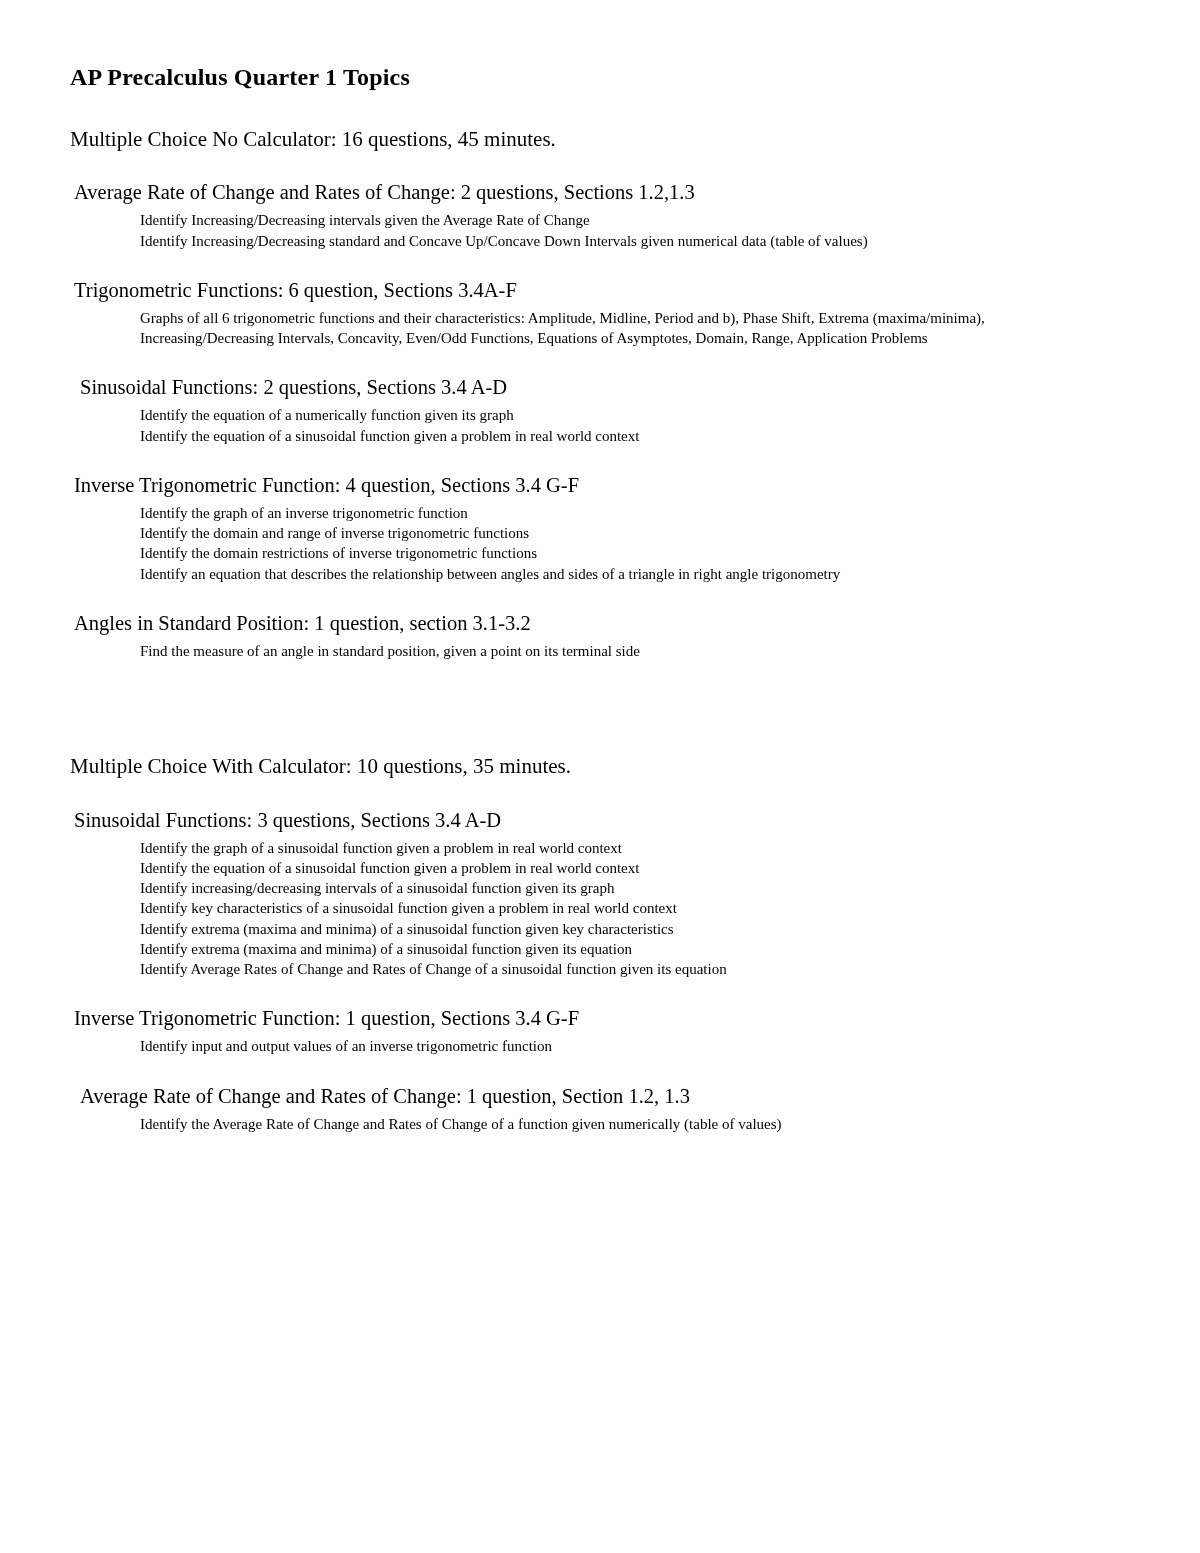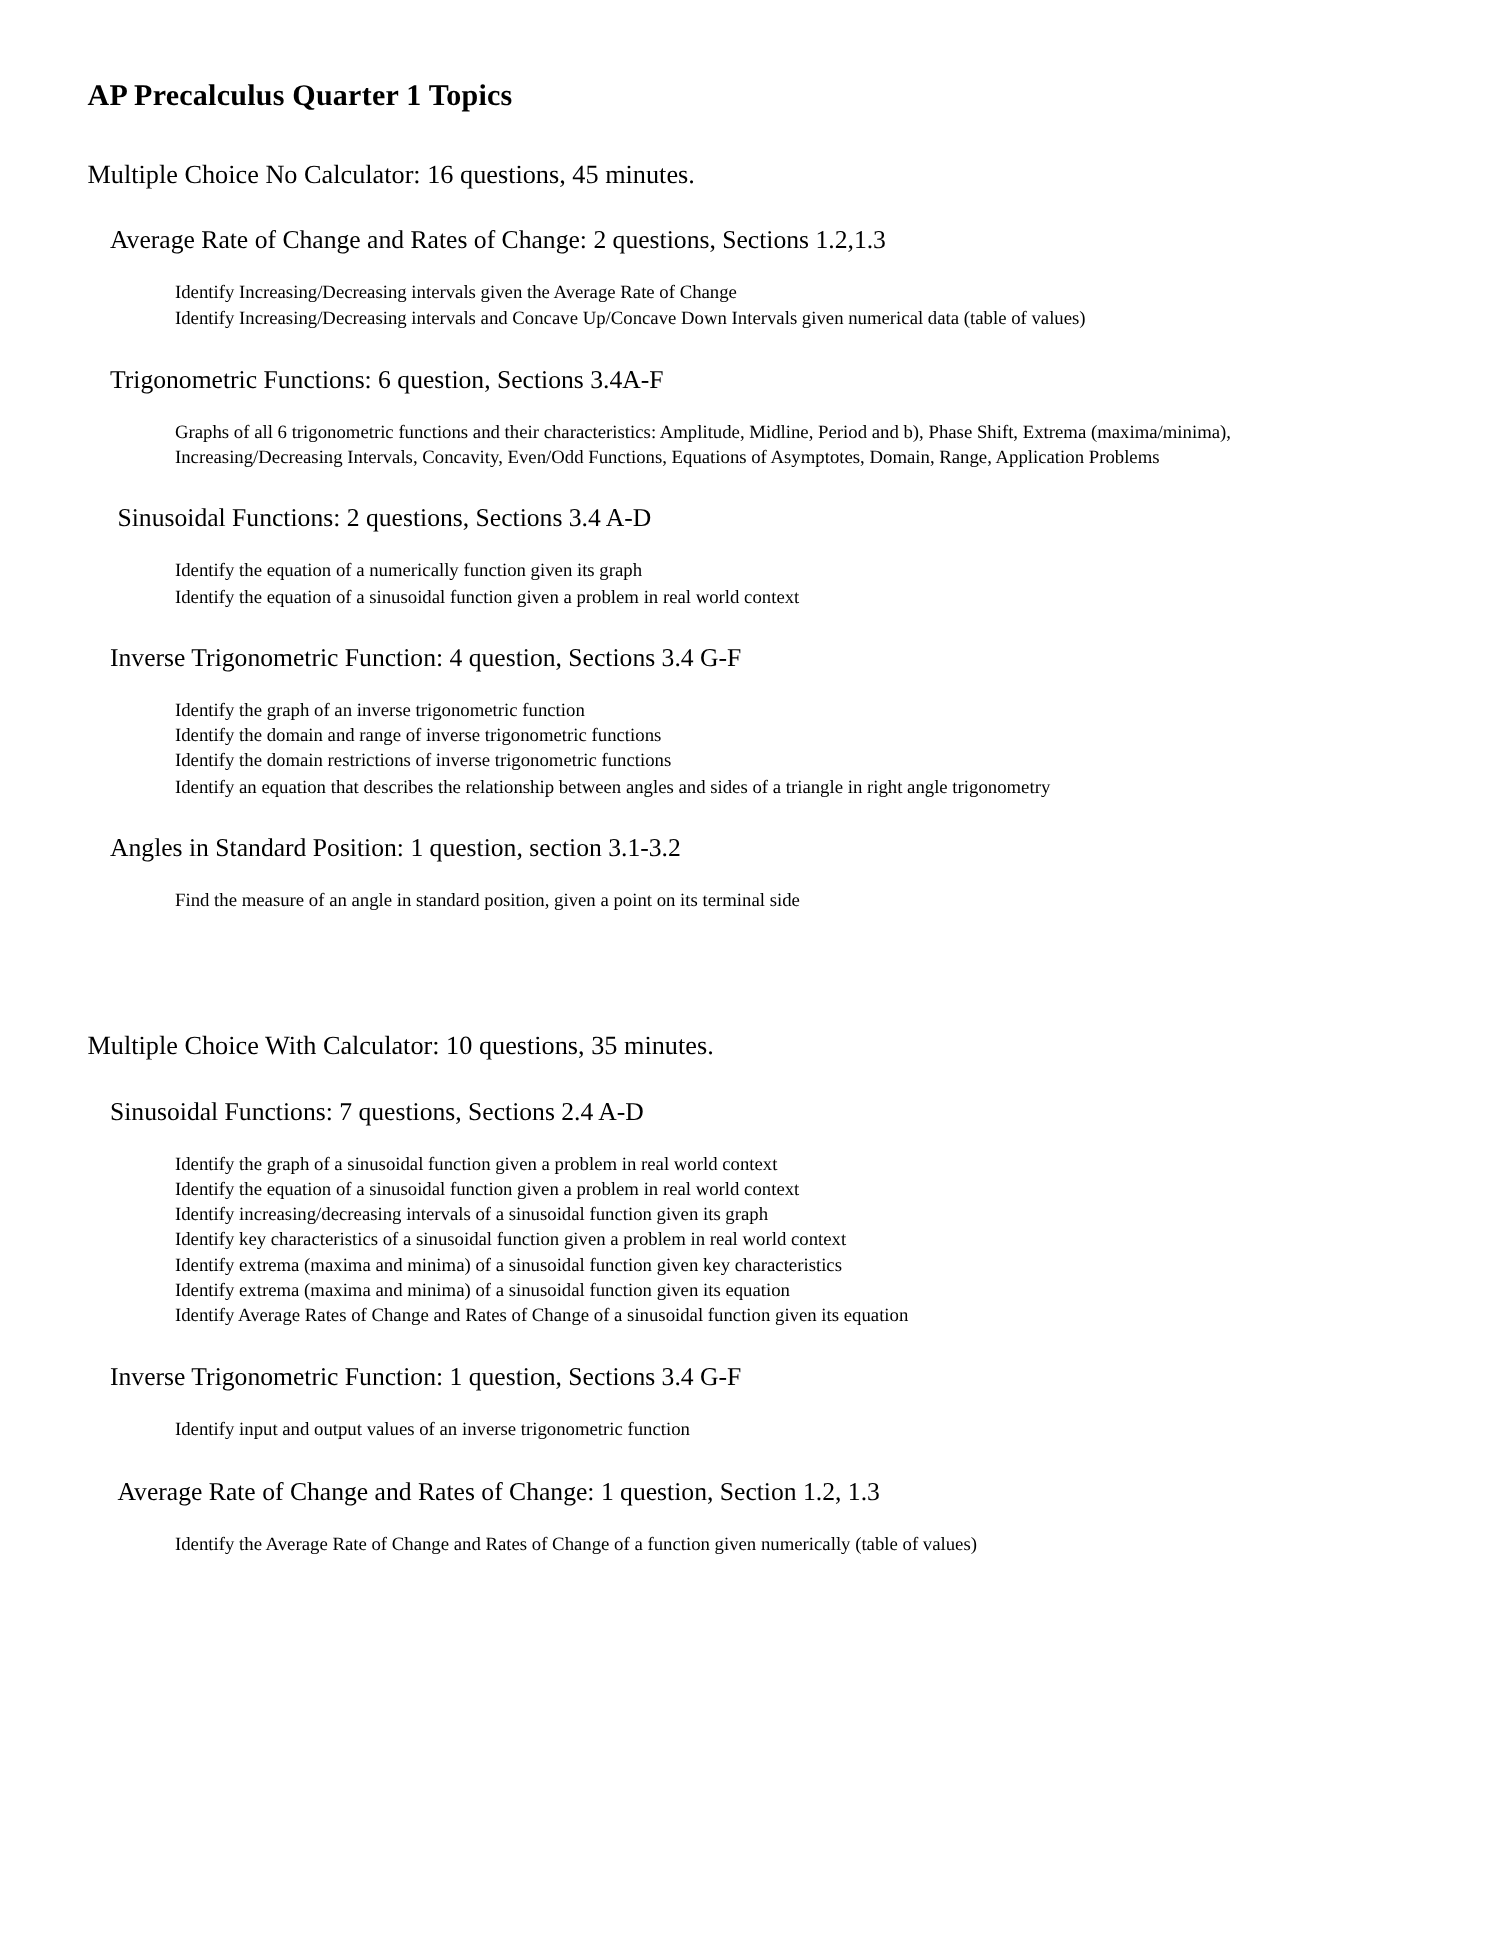--- a/index.html
+++ b/index.html
@@ -32,21 +32,21 @@
     font-weight: normal;
     margin: 0 0 26px 0;
     line-height: 1.3;
   }
   .topic-block {
     margin: 0 0 26px 0;
   }
   .topic-title {
     font-size: 20.5px;
     line-height: 1.32;
-    margin: 18px;
+    margin: 4px;
   }
   .topic-title.indent-lead {
     padding-left: 6px;
   }
   .bullets {
     list-style: none;
     margin: 0;
     padding: 0 0 0 70px;
   }
   .bullets li {
@@ -66,21 +66,21 @@
 
   <h1 class="doc-title"><span>AP Precalculus Quarter 1 Topics</span></h1>
 
   <div>
     <h2 class="section-heading">Multiple Choice No Calculator: 16 questions, 45 minutes.</h2>
 
     <div class="topic-block">
       <p class="topic-title">Average Rate of Change and Rates of Change: 2 questions, Sections 1.2,1.3</p>
       <ul class="bullets">
         <li>Identify Increasing/Decreasing intervals given the Average Rate of Change</li>
-        <li>Identify Increasing/Decreasing intervals and Concave Up/Concave Down Intervals given numerical data (table of values)</li>
+        <li>Identify Increasing/Decreasing standard and Concave Up/Concave Down Intervals given numerical data (table of values)</li>
       </ul>
     </div>
 
     <div class="topic-block">
       <p class="topic-title">Trigonometric Functions: 6 question, Sections 3.4A-F</p>
       <ul class="bullets">
         <li>Graphs of all 6 trigonometric functions and their characteristics: Amplitude, Midline, Period and b), Phase Shift, Extrema (maxima/minima), Increasing/Decreasing Intervals, Concavity, Even/Odd Functions, Equations of Asymptotes, Domain, Range, Application Problems</li>
       </ul>
     </div>
 
@@ -110,21 +110,21 @@
     </div>
   </div>
 
   <div class="gap-large"></div>
 
   <div>
     <h2 class="section-heading">Multiple Choice With Calculator: 10 questions, 35 minutes.</h2>
 
 
     <div class="topic-block">
-      <p class="topic-title">Sinusoidal Functions: 7 questions, Sections 2.4 A-D</p>
+      <p class="topic-title">Sinusoidal Functions: 3 questions, Sections 3.4 A-D</p>
       <ul class="bullets">
         <li>Identify the graph of a sinusoidal function given a problem in real world context</li>
         <li>Identify the equation of a sinusoidal function given a problem in real world context</li>
         <li>Identify increasing/decreasing intervals of a sinusoidal function given its graph</li>
         <li>Identify key characteristics of a sinusoidal function given a problem in real world context</li>
         <li>Identify extrema (maxima and minima) of a sinusoidal function given key characteristics</li>
         <li>Identify extrema (maxima and minima) of a sinusoidal function given its equation</li>
         <li>Identify Average Rates of Change and Rates of Change of a sinusoidal function given its equation</li>
       </ul>
     </div>

